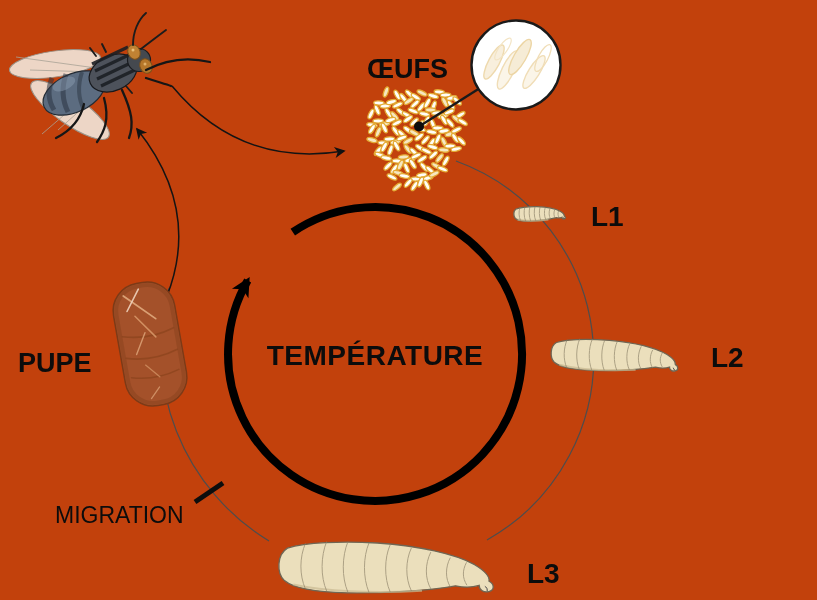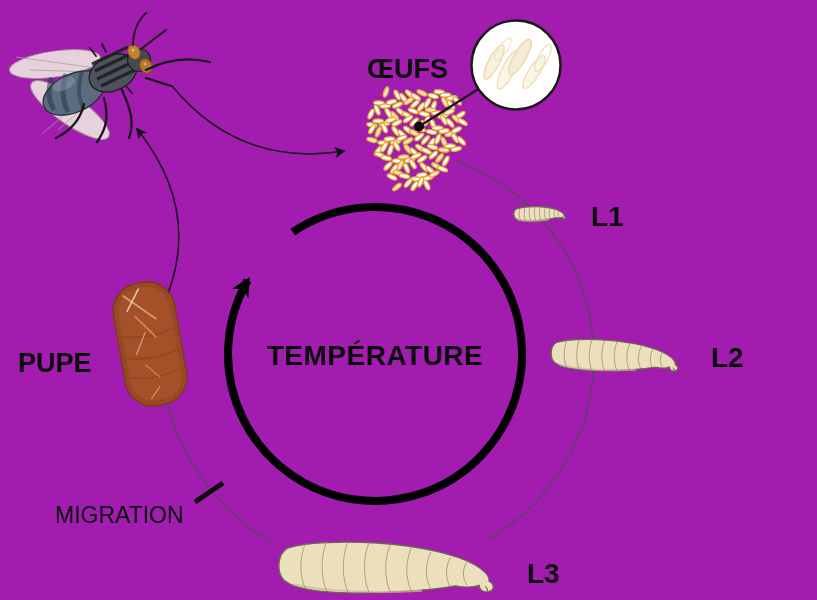--- a/index.html
+++ b/index.html
@@ -1,19 +1,19 @@
 <!DOCTYPE html>
 <html><head>
 <meta charset="utf-8">
 <style>
   html,body{margin:0;padding:0;background:#ffffff;}
   .canvas{
     position:relative;
     width:817px;height:600px;
-    background:#a21caf;
+    background:#c2410c;
     overflow:hidden;
     font-family:"Liberation Sans", sans-serif;
   }
   svg{display:block;}
   text{font-family:"Liberation Sans", sans-serif; fill:#0c0c0c;}
   .stage-label{font-weight:bold;font-size:28px;}
   .stage-label-small{font-weight:bold;font-size:27px;}
   .center-label{font-weight:bold;font-size:28px;letter-spacing:0.5px;}
   .annotation-label{font-weight:normal;font-size:23px;}
   .thin-arc{fill:none;stroke:#4d4d4d;stroke-width:1.2;}

